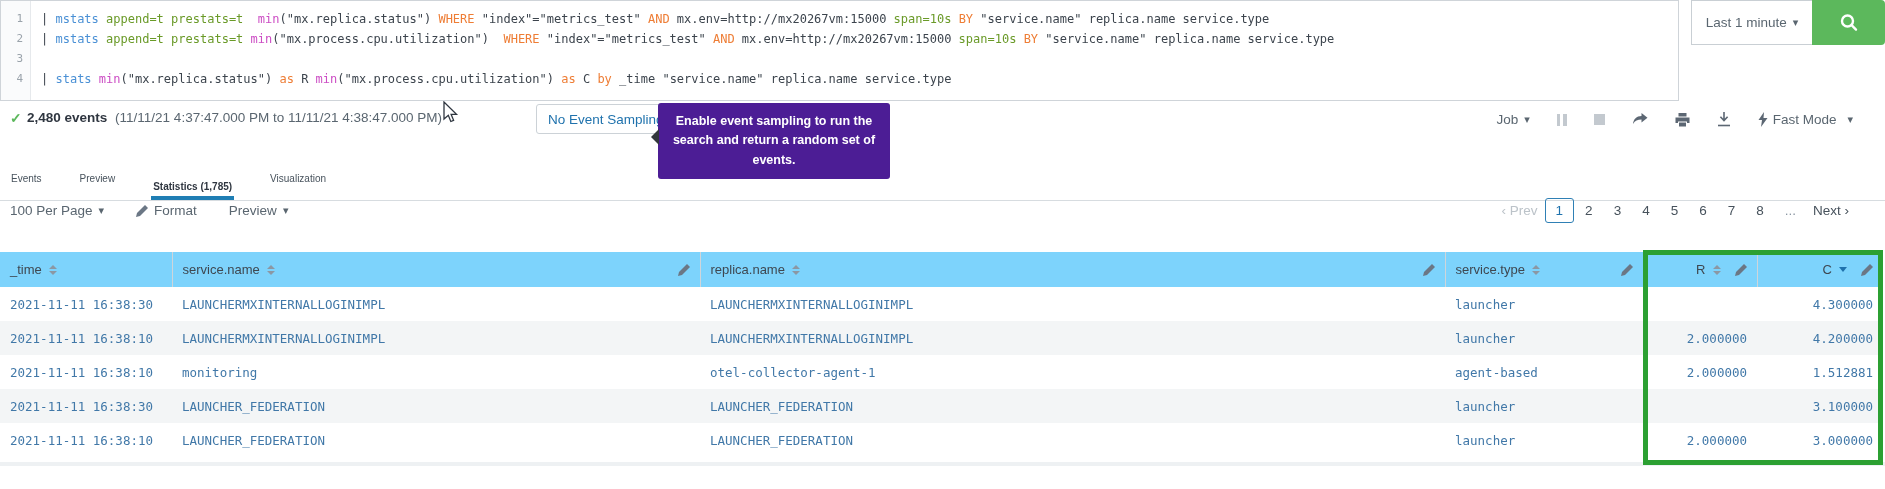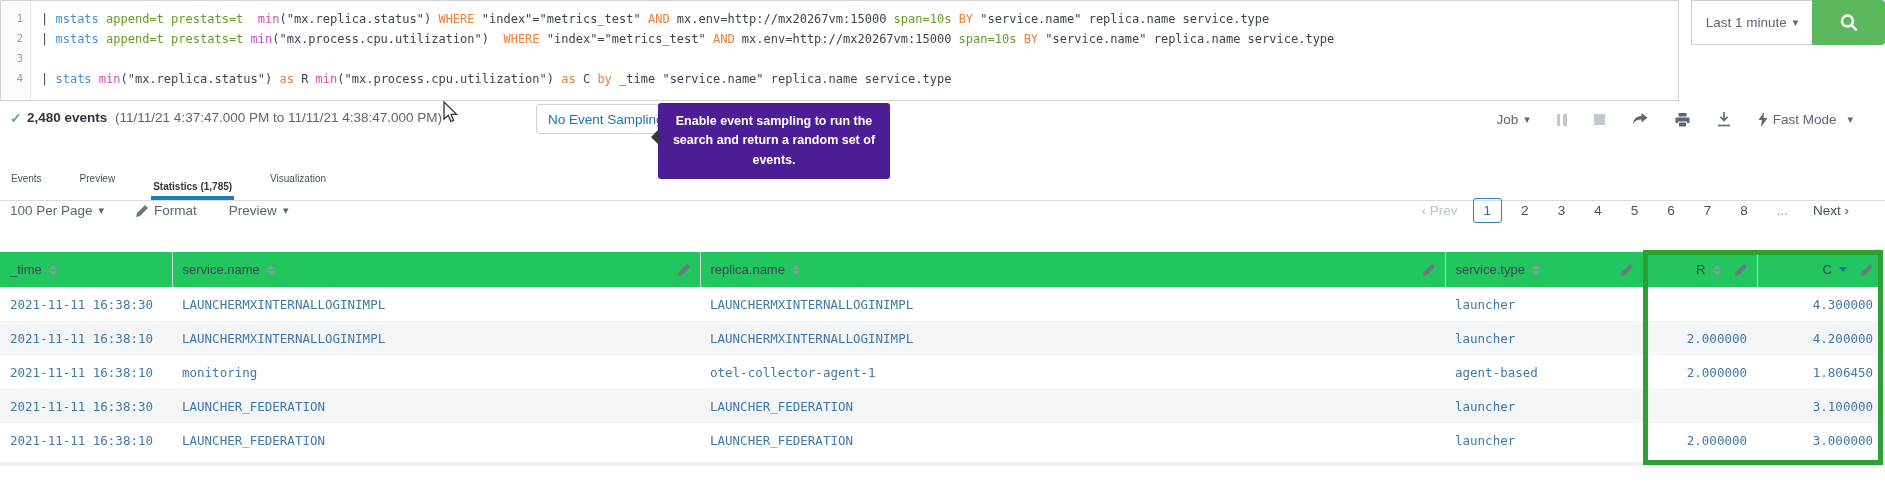--- a/index.html
+++ b/index.html
@@ -82,32 +82,32 @@
   }
   .tab { font-size:10px; color:#47525c; padding:0 2px 16px 2px; margin-right:34px; cursor:pointer; }
   .tab.active { font-weight:bold; color:#2f3640; padding-bottom:4px; border-bottom:4px solid #1f7eb4; }
 
   
   .toolbar-row { position:absolute; top:185px; left:0; width:1885px; height:51px; }
   .toolbar-left { position:absolute; left:10px; top:0; height:51px; display:flex; align-items:center; gap:32px; color:#5a6670; font-size:13.5px; }
   .toolbar-left .tool { display:flex; align-items:center; cursor:pointer; }
   .pencil-svg { width:12px; height:12px; fill:#6b7785; }
   .tool .pencil-svg { margin-right:6px; }
-  .pagination { position:absolute; right:36px; top:0; height:51px; display:flex; align-items:center; gap:9px; font-size:13.5px; }
+  .pagination { position:absolute; right:36px; top:0; height:51px; display:flex; align-items:center; gap:1px; font-size:13.5px; }
   .page { padding:4px 10px; color:#47525c; cursor:pointer; }
   .page.current { border:1px solid #2f80b5; border-radius:3px; color:#1f72ad; }
   .page.ellipsis { color:#8b97a3; cursor:default; }
   .prev-btn { color:#bcc3c9; margin-right:6px; cursor:default; }
   .next-btn { color:#47525c; margin-left:6px; cursor:pointer; }
 
   
   .table-wrap { position:absolute; top:252px; left:0; width:1885px; }
   table { border-collapse:collapse; table-layout:fixed; width:1883px; }
   thead th {
-    height:35px; background:#22c55e; border-right:1px solid #cfd5da;
+    height:35px; background:#7dd3fc; border-right:1px solid #cfd5da;
     font-weight:normal; font-size:13px; color:#3e4750; padding:0 10px;
   }
   thead th:last-child { border-right:none; }
   .hcell { display:flex; align-items:center; width:100%; }
   .hgrp { display:flex; align-items:center; cursor:pointer; }
   .h-right .hgrp { margin-left:auto; }
   .hcell .pencil-svg { margin-left:auto; cursor:pointer; }
   .h-right .pencil-svg { margin-left:14px; }
   .sort-both { display:inline-flex; flex-direction:column; gap:2px; margin-left:7px; }
   .sort-both i { display:block; width:0; height:0; border-left:4px solid transparent; border-right:4px solid transparent; }
@@ -364,21 +364,21 @@
           <td>launcher</td>
           <td class="num">2.000000</td>
           <td class="num">4.200000</td>
         </tr>
         <tr>
           <td>2021-11-11 16:38:10</td>
           <td>monitoring</td>
           <td>otel-collector-agent-1</td>
           <td>agent-based</td>
           <td class="num">2.000000</td>
-          <td class="num">1.806450</td>
+          <td class="num">1.512881</td>
         </tr>
         <tr class="alt">
           <td>2021-11-11 16:38:30</td>
           <td>LAUNCHER_FEDERATION</td>
           <td>LAUNCHER_FEDERATION</td>
           <td>launcher</td>
           <td class="num"></td>
           <td class="num">3.100000</td>
         </tr>
         <tr>

